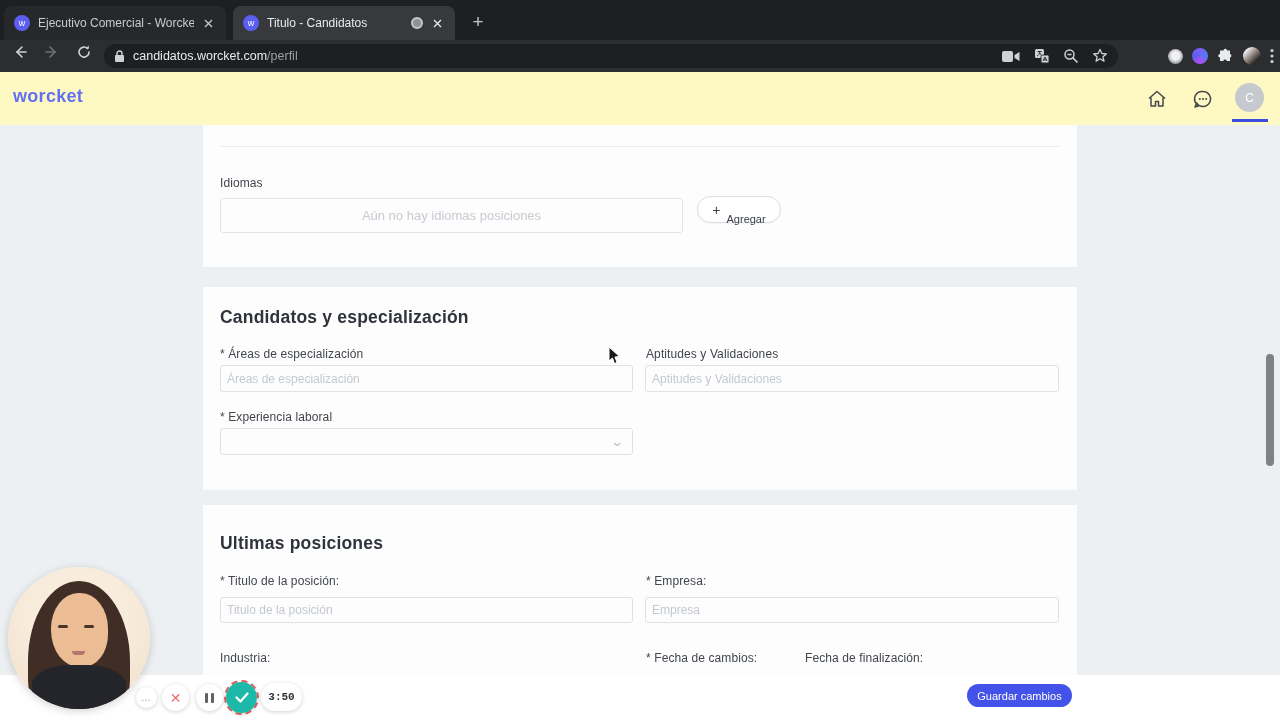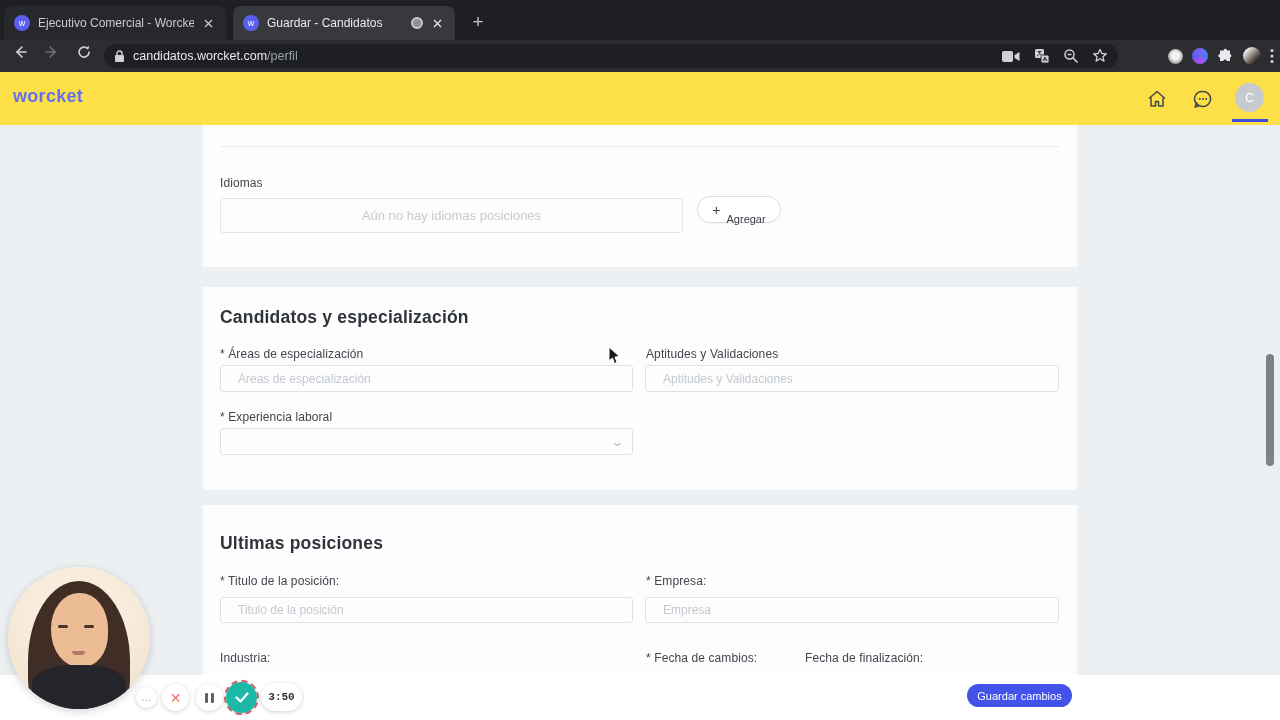--- a/index.html
+++ b/index.html
@@ -23,35 +23,35 @@
   .omnibox { position:absolute; left:104px; top:4px; width:1014px; height:24px; background:#1d1f22; border-radius:12px; display:flex; align-items:center; padding:0 10px; }
   .url { font-size:12.5px; color:#e8eaed; margin-left:8px; }
   .url .path { color:#9aa0a6; }
   .omni-icons { margin-left:auto; display:flex; align-items:center; gap:13px; }
   .ext-area { position:absolute; right:6px; top:4px; height:24px; display:flex; align-items:center; gap:9px; }
   .ext-circle { width:15px; height:15px; border-radius:50%; background:radial-gradient(circle at 50% 45%, #f2f2f2 35%, #9b9ea1 70%, #6d7073 100%); }
   .ext-flower { width:16px; height:16px; border-radius:50%; background:conic-gradient(#7b5ff5,#4a7df0,#b14df2,#5b5ff0,#7b5ff5); }
   .ext-avatar { width:18px; height:18px; border-radius:50%; background:linear-gradient(135deg,#e8e8e8 20%,#9a8f88 45%,#2e2a28 75%); }
 
   
-  .appheader { position:absolute; left:0; top:72px; width:1280px; height:53px; background:#fde047; }
+  .appheader { position:absolute; left:0; top:72px; width:1280px; height:53px; background:#fef9c3; }
   .logo { position:absolute; left:13px; top:14px; font-size:18px; font-weight:700; letter-spacing:.3px; color:#6470f3; }
   .hicon { position:absolute; top:16px; width:22px; height:22px; }
   .avatar { position:absolute; left:1235px; top:11px; width:29px; height:29px; border-radius:50%; background:#c6cacf; color:#ffffff; font-size:12px; display:flex; align-items:center; justify-content:center; }
   .avatar-underline { position:absolute; left:1232px; top:47px; width:36px; height:3px; background:#3f4ce0; }
 
   
   .card { position:absolute; left:203px; width:874px; background:#fdfdfe; }
   .card1 { top:125px; height:142px; }
   .card2 { top:287px; height:203px; }
   .card3 { top:505px; height:170px; }
   .divider { position:absolute; left:17px; top:21px; width:840px; height:1px; background:#e9ebed; }
   .flabel { position:absolute; font-size:12px; color:#41464d; letter-spacing:.1px; }
   .sec-title { position:absolute; left:17px; font-size:17.5px; font-weight:700; color:#2f343b; letter-spacing:.2px; }
-  .tinput { position:absolute; height:27px; border:1px solid #dee2e6; border-radius:3px; background:#fdfdfe; font-size:12px; color:#ef4444; padding:0 17px; font-family:"Liberation Sans", sans-serif; outline:none; width:413px; }
+  .tinput { position:absolute; height:27px; border:1px solid #dee2e6; border-radius:3px; background:#fdfdfe; font-size:12px; color:#ef4444; padding:0 6px; font-family:"Liberation Sans", sans-serif; outline:none; width:413px; }
   .tinput::placeholder { color:#c3c9cf; opacity:1; }
   .emptybox { position:absolute; left:17px; top:73px; width:463px; height:35px; border:1px solid #e3e6e9; border-radius:3px; display:flex; align-items:center; justify-content:center; }
   .emptybox span { font-size:13px; color:#c5cbd1; }
   .addbtn { position:absolute; left:494px; top:71px; width:84px; height:27px; background:#ffffff; border:1px solid #dadde1; border-radius:14px; display:flex; align-items:center; justify-content:center; gap:6px; box-shadow:0 1px 2px rgba(0,0,0,.04); }
   .addbtn .plus { font-size:14px; color:#3c4147; line-height:1; }
   .addbtn .lbl { font-size:11px; color:#3c4147;margin-top:18px; }
   .selectbox { position:absolute; left:17px; top:141px; width:413px; height:27px; border:1px solid #dee2e6; border-radius:3px; background:#fdfdfe; display:flex; align-items:center; justify-content:flex-end; padding-right:9px; }
   .chev { color:#b9bfc5; font-size:13px; line-height:1; transform:scaleX(1.3); }
 
   
@@ -87,21 +87,21 @@
     <div class="favicon">w</div>
     <span class="tab-title">Ejecutivo Comercial - Worcket</span>
     <span class="tab-x">
       <svg width="9" height="9" viewBox="0 0 9 9">
           <path d="M1 1l7 7M8 1L1 8" stroke="#c9cbce" stroke-width="1.3"></path>
         </svg>
     </span>
   </div>
   <div class="tab active">
     <div class="favicon">w</div>
-    <span class="tab-title">Guardar - Candidatos</span>
+    <span class="tab-title">Titulo - Candidatos</span>
     <span class="rec-dot"></span>
     <span class="tab-x">
       <svg width="9" height="9" viewBox="0 0 9 9">
           <path d="M1 1l7 7M8 1L1 8" stroke="#e9eaed" stroke-width="1.3"></path>
         </svg>
     </span>
   </div>
   <div class="newtab">+</div>
 </div>
 

